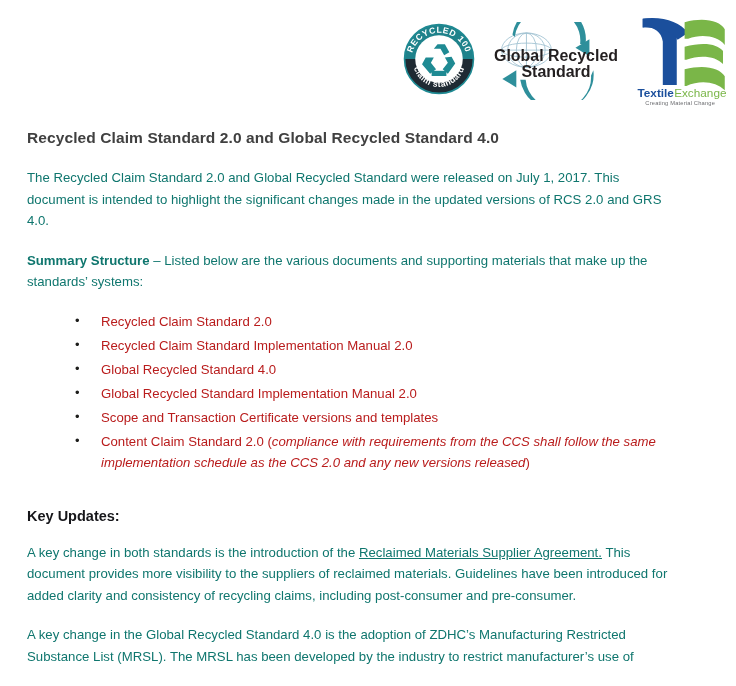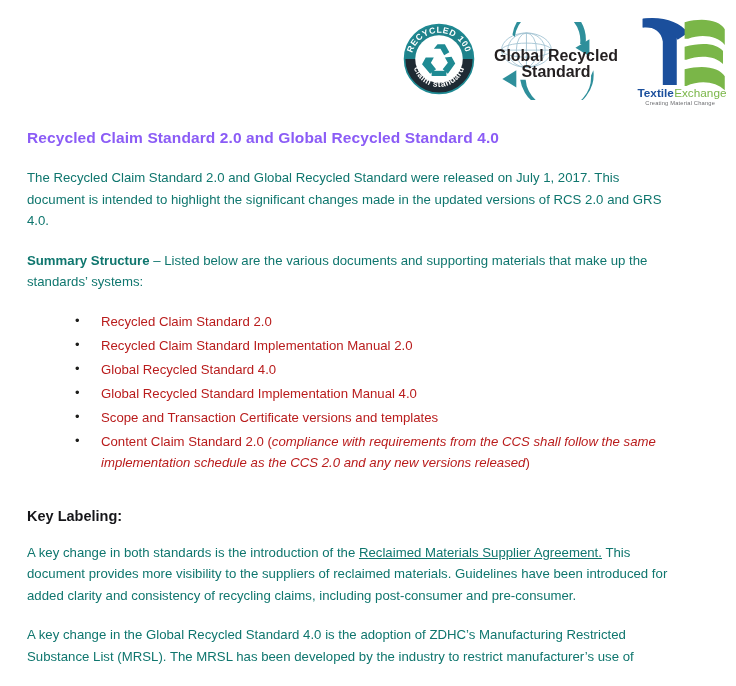--- a/index.html
+++ b/index.html
@@ -71,21 +71,21 @@
     left: 27px;
     top: 128px;
     width: 648px;
   }
 
   h1.doc-title {
     font-size: 15.5px;
     font-weight: bold;
     letter-spacing: 0.1px;
     margin: 0 0 20px 0;
-    color: #8b5cf6;
+    color: #404040;
     line-height: 1.25;
   }
 
   p.body-par {
     font-size: 13.2px;
     line-height: 21.5px;
     margin: 0 0 18px 0;
     color: #0f766e;
     letter-spacing: 0.01px;
   }
@@ -208,26 +208,26 @@
     <h1 class="doc-title">Recycled Claim Standard 2.0 and Global Recycled Standard 4.0</h1>
 
     <p class="body-par">The Recycled Claim Standard 2.0 and Global Recycled Standard were released on July 1, 2017. This document is intended to highlight the significant changes made in the updated versions of RCS 2.0 and GRS 4.0.</p>
 
     <p class="body-par"><span class="bold">Summary Structure</span><span> – Listed below are the various documents and supporting materials that make up the standards’ systems:</span></p>
 
     <ul class="doc-list">
       <li><span>Recycled Claim Standard 2.0</span></li>
       <li><span>Recycled Claim Standard Implementation Manual 2.0</span></li>
       <li><span>Global Recycled Standard 4.0</span></li>
-      <li><span>Global Recycled Standard Implementation Manual 4.0</span></li>
+      <li><span>Global Recycled Standard Implementation Manual 2.0</span></li>
       <li><span>Scope and Transaction Certificate versions and templates</span></li>
       <li><span>Content Claim Standard 2.0 (</span><span class="ital">compliance with requirements from the CCS shall follow the same implementation schedule as the CCS 2.0 and any new versions released</span><span>)</span></li>
     </ul>
 
-    <h2 class="section-head">Key Labeling:</h2>
+    <h2 class="section-head">Key Updates:</h2>
 
     <p class="body-par"><span>A key change in both standards is the introduction of the </span><span class="ul">Reclaimed Materials Supplier Agreement.</span><span> This document provides more visibility to the suppliers of reclaimed materials. Guidelines have been introduced for added clarity and consistency of recycling claims, including post-consumer and pre-consumer.</span></p>
 
     <p class="body-par">A key change in the Global Recycled Standard 4.0 is the adoption of ZDHC’s Manufacturing Restricted Substance List (MRSL). The MRSL has been developed by the industry to restrict manufacturer’s use of</p>
 
   </div>
 
 </div>
 
 </body></html>

